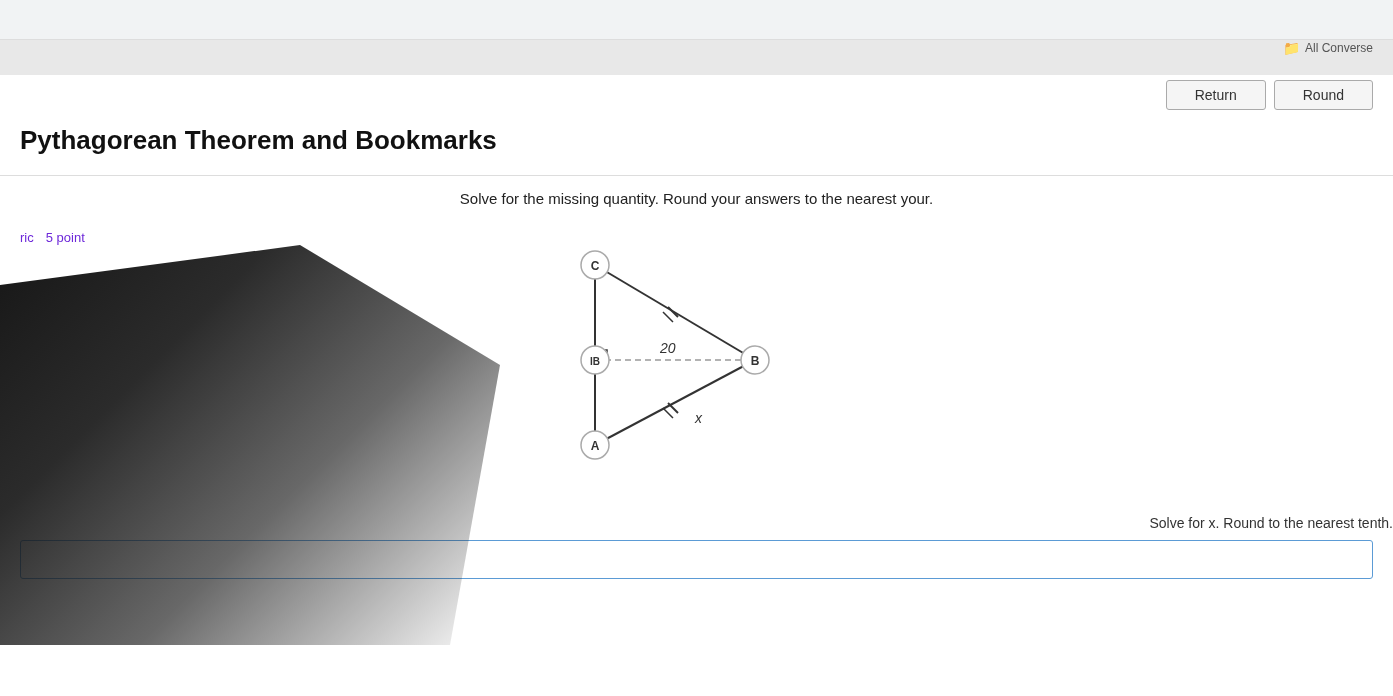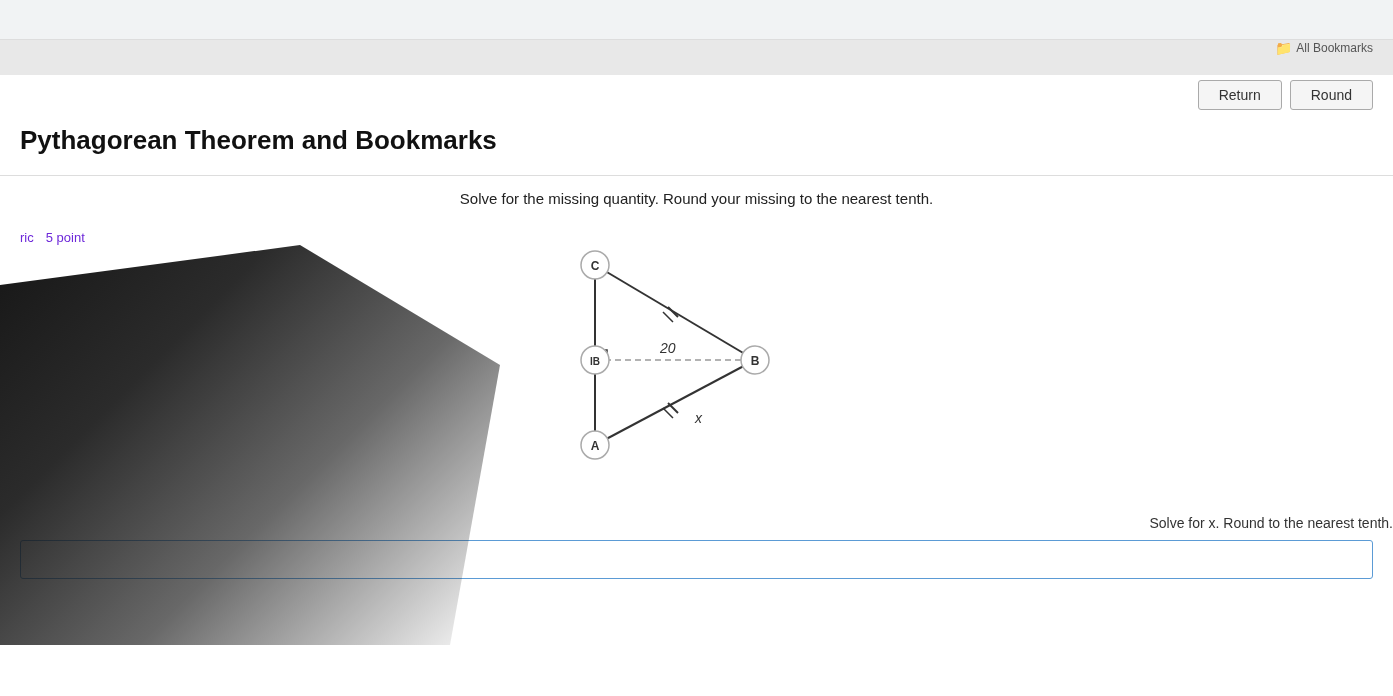--- a/index.html
+++ b/index.html
@@ -55,21 +55,21 @@
     .toolbar-row {
       position: absolute;
       top: 5px;
       right: 20px;
       display: flex;
       gap: 8px;
       align-items: center;
     }
 
     .btn {
-      padding: 6px 20px;
+      padding: 6px 28px;
       border: 1px solid #aaa;
       background: #f5f5f5;
       font-size: 14px;
       cursor: pointer;
       border-radius: 3px;
       color: #333;
     }
 
     .page-title {
       position: absolute;
@@ -171,35 +171,35 @@
     }
   </style>
 </head>
 <body>
 
 <div class="browser-chrome">
 </div>
 
 <div class="bookmarks-bar">
   <span class="bookmarks-icon">📁</span>
-  <span>All Bookmarks</span>
+  <span>All Converse</span>
 </div>
 
 <div class="page-content">
 
   <div class="toolbar-row">
     <button class="btn">Return</button>
     <button class="btn">Round</button>
   </div>
 
   <div class="page-title">Pythagorean Theorem and Bookmarks</div>
 
   <div class="divider"></div>
 
-  <div class="question-instruction">Solve for the missing quantity. Round your missing to the nearest tenth.</div>
+  <div class="question-instruction">Solve for the missing quantity. Round your answers to the nearest your.</div>
 
   <div class="question-meta">
     <span>ric</span>
     <span>5 point</span>
   </div>
 
   <div class="diagram-container">
     <svg class="diagram-svg" viewBox="0 0 320 250">
 
       <line x1="95" y1="20" x2="95" y2="200" stroke="#333" stroke-width="2"></line>

